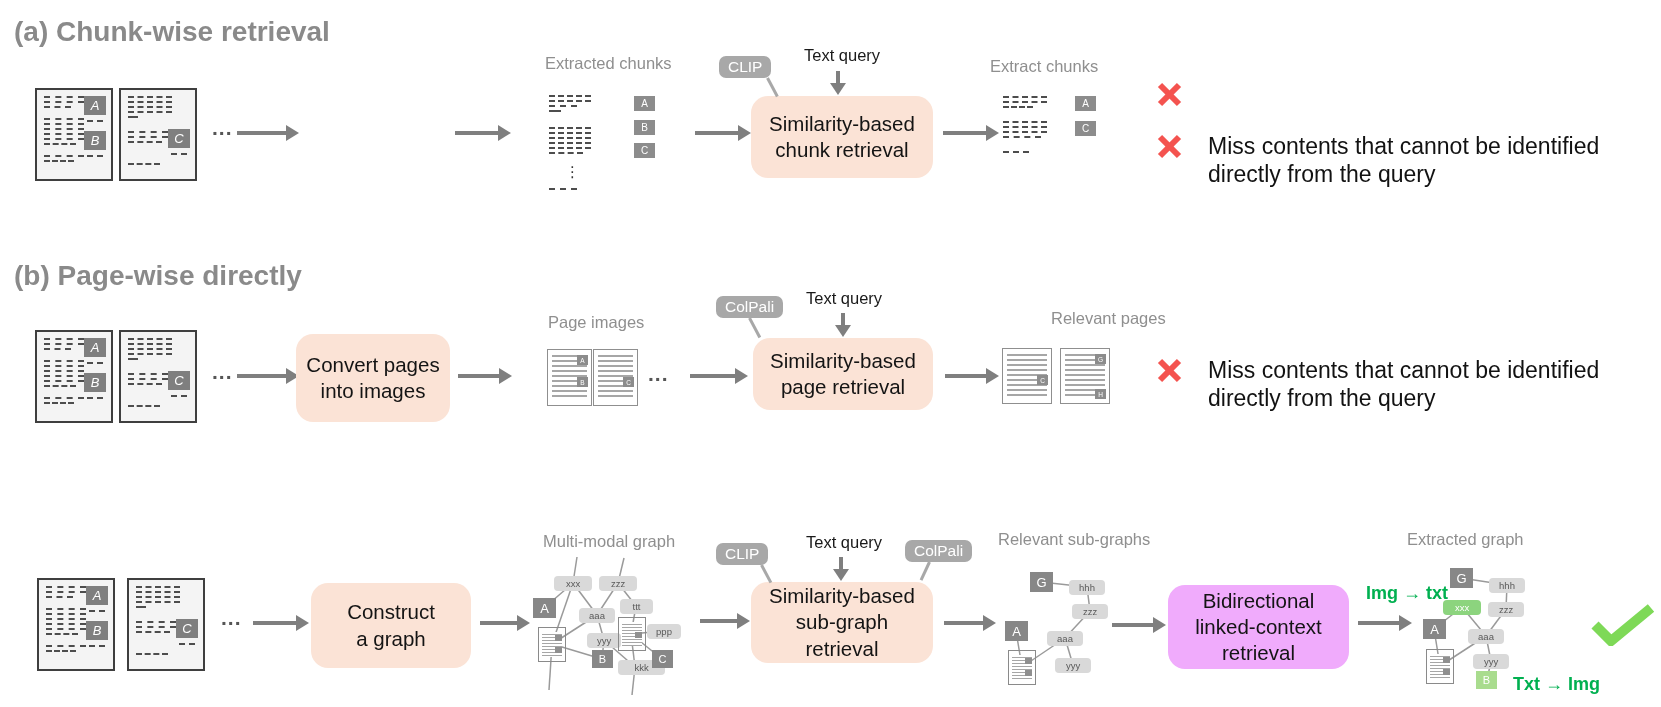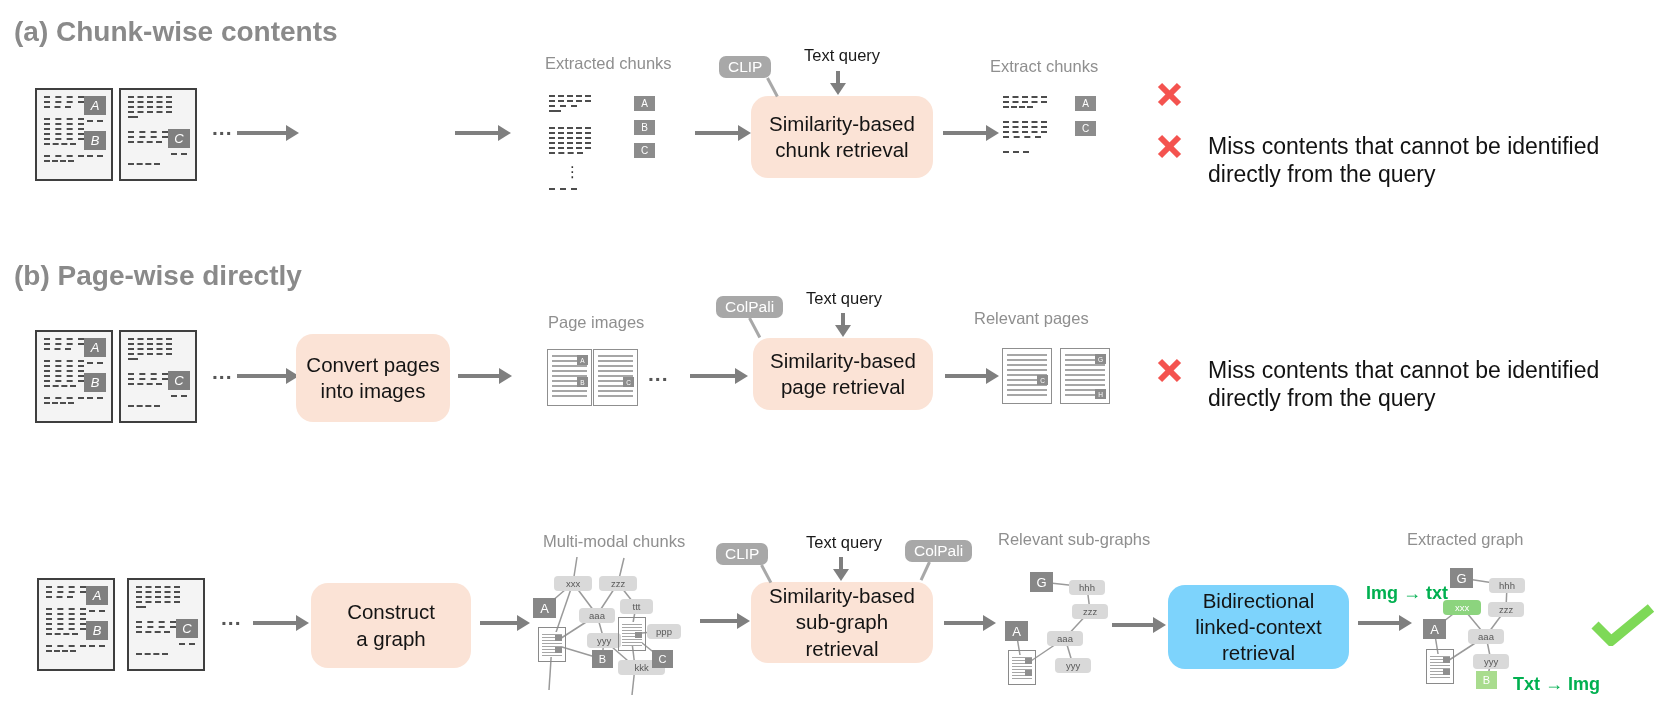--- a/index.html
+++ b/index.html
@@ -1,21 +1,21 @@
 <!DOCTYPE html>
 <html><head>
 <meta charset="utf-8">
 <style>
 * { margin:0; padding:0; box-sizing:border-box; }
 body { font-family:"Liberation Sans","DejaVu Sans",sans-serif; background:#fff; }
 .canvas { position:relative; width:1661px; height:707px; background:#fff; overflow:hidden; }
 .sec-title { position:absolute; font-size:28px; font-weight:bold; color:#8a8a8a; white-space:nowrap; }
 .stage-label { position:absolute; font-size:16.5px; color:#8f8f8f; white-space:nowrap; }
 .pbox { position:absolute; background:#fbe3d6; border-radius:17px; display:flex; align-items:center; justify-content:center; text-align:center; font-size:20.5px; color:#141414; line-height:1.28; white-space:pre-line; padding:4px 8px; }
-.gbox { background:#7dd3fc; }
+.gbox { background:#f0abfc; }
 .harrow { position:absolute; height:4px; background:#7f7f7f; }
 .harrow::after { content:""; position:absolute; right:-12px; top:-6px; border-left:13px solid #7f7f7f; border-top:8px solid transparent; border-bottom:8px solid transparent; }
 .varrow { position:absolute; width:4px; background:#7f7f7f; }
 .varrow::after { content:""; position:absolute; bottom:-11px; left:-6px; border-top:12px solid #7f7f7f; border-left:8px solid transparent; border-right:8px solid transparent; }
 .ellipsis { position:absolute; font-size:21px; font-weight:bold; color:#555; letter-spacing:1px; }
 .mbadge { position:absolute; background:#a8a8a8; color:#fff; font-size:15.5px; border-radius:7px; padding:2px 9px; z-index:4; }
 .tail { position:absolute; width:3px; background:#a8a8a8; transform-origin:top center; z-index:3; }
 .doc { position:absolute; width:78px; height:93px; background:#f4f4f4; border:2px solid #3f3f3f; }
 .txt { position:absolute; left:7px; }
 .l { display:block; border-top:2px dashed #4d4d4d; margin-top:3px; }
@@ -39,21 +39,21 @@
 .issue svg { flex:none; margin-top:2px; }
 .issue .t { font-size:23px; color:#121212; line-height:1.22; max-width:445px; }
 .glabel { position:absolute; font-size:18px; font-weight:bold; color:#00b050; white-space:nowrap; }
 .check { position:absolute; }
 </style>
 </head>
 <body>
 
 <div class="canvas">
 
-  <div class="sec-title" style="left:14px;top:16px">(a) Chunk-wise contents</div>
+  <div class="sec-title" style="left:14px;top:16px">(a) Chunk-wise retrieval</div>
 
   <div class="doc" style="left:35px;top:88px">
     <div class="txt" style="top:3px">
         <i class="l" style="width:40px"></i>
         <i class="l" style="width:40px"></i>
         <i class="l" style="width:27px"></i>
       </div>
     <span class="ph" style="right:5px;top:6px;width:22px;height:19px">
         <i>A</i>
       </span>
@@ -240,21 +240,21 @@
 
   <div class="mbadge" style="left:716px;top:296px">ColPali</div>
   <div class="tail" style="left:748px;top:318px;height:22px;transform:rotate(-28deg)"></div>
   <div style="position:absolute;left:806px;top:289px;font-size:16.5px;color:#1a1a1a">Text query</div>
   <div class="varrow" style="left:841px;top:313px;height:13px"></div>
 
   <div class="pbox" style="left:753px;top:338px;width:180px;height:72px">Similarity-based
 page retrieval</div>
   <div class="harrow" style="left:945px;top:374px;width:42px"></div>
 
-  <div class="stage-label" style="left:974px;top:309px">Relevant pages</div>
+  <div class="stage-label" style="left:1051px;top:309px">Relevant pages</div>
   <div class="thumb" style="left:1002px;top:348px;width:50px;height:56px">
     <span class="tb" style="right:3px;top:26px">C</span>
   </div>
   <div class="thumb" style="left:1060px;top:348px;width:50px;height:56px">
     <span class="tb" style="right:3px;top:5px">G</span>
     <span class="tb" style="right:3px;top:40px">H</span>
   </div>
 
   <div class="issue" style="left:1157px;top:356px">
     <svg width="25" height="25">
@@ -314,21 +314,21 @@
       </div>
   </div>
 
   <div class="ellipsis" style="left:221px;top:606px">...</div>
   <div class="harrow" style="left:253px;top:621px;width:44px"></div>
 
   <div class="pbox" style="left:311px;top:583px;width:160px;height:85px">Construct
 a graph</div>
   <div class="harrow" style="left:480px;top:621px;width:38px"></div>
 
-  <div class="stage-label" style="left:543px;top:532px">Multi-modal chunks</div>
+  <div class="stage-label" style="left:543px;top:532px">Multi-modal graph</div>
   <div class="graph" style="left:527px;top:555px;width:185px;height:152px">
     <svg width="185" height="152">
       <g stroke="#9a9a9a" stroke-width="1.5">
         <line x1="46" y1="28" x2="50" y2="2"></line>
           <line x1="91" y1="28" x2="97" y2="3"></line>
         <line x1="46" y1="28" x2="17" y2="53"></line>
           <line x1="46" y1="28" x2="70" y2="60"></line>
           <line x1="46" y1="28" x2="25" y2="89"></line>
         <line x1="91" y1="28" x2="70" y2="60"></line>
           <line x1="91" y1="28" x2="109" y2="51"></line>

